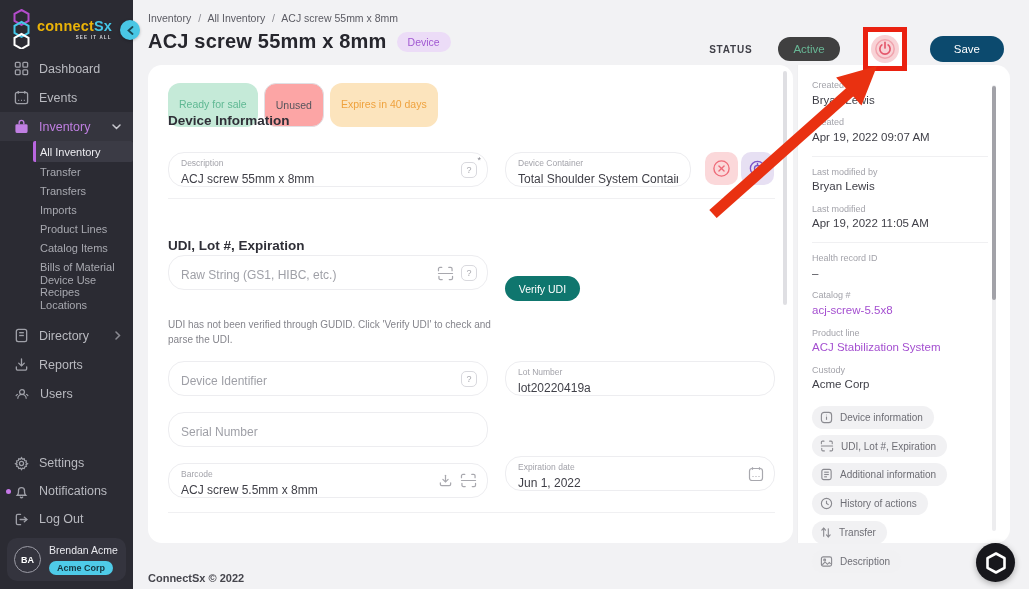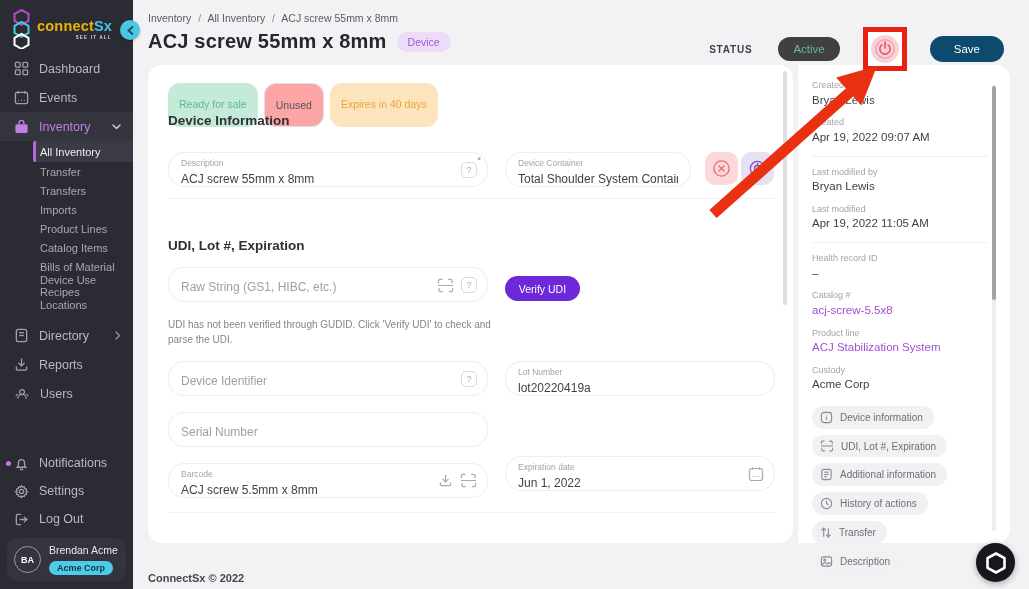--- a/index.html
+++ b/index.html
@@ -54,21 +54,21 @@
   .field input { width:100%; border:0; outline:0; background:transparent; font-size:12px; color:#3f3f47; font-family:inherit; padding:0; }
   .field input::placeholder { color:#9fa0a7; }
   .field.noLabel { padding-top:9px; }
   .ficons { position:absolute; right:10px; top:9px; display:flex; gap:7px; align-items:center; }
   .qmark { width:16px; height:16px; border:1px solid #d9d9de; border-radius:5px; display:flex; align-items:center; justify-content:center; font-size:9px; color:#a8a8ae; }
   .req-star { position:absolute; right:6px; top:2px; font-size:9px; color:#86868d; }
   .sq-btn { position:absolute; width:33px; height:33px; border-radius:10px; border:none; display:flex; align-items:center; justify-content:center; cursor:pointer; }
   .sq-pink { background:#fbd8da; }
   .sq-purple { background:#e7e0f3; }
   .divider { position:absolute; left:20px; right:18px; border-top:1px solid #f0f0f2; }
-  .verify-btn { position:absolute; left:357px; top:211px; width:75px; height:25px; background:#6d28d9; color:#fff; font-size:10.5px; border:none; border-radius:13px; cursor:pointer; font-family:inherit; }
+  .verify-btn { position:absolute; left:357px; top:211px; width:75px; height:25px; background:#0f766e; color:#fff; font-size:10.5px; border:none; border-radius:13px; cursor:pointer; font-family:inherit; }
   .udi-note { position:absolute; left:20px; top:252px; width:335px; font-size:10px; color:#85858c; line-height:1.5; }
   .card-scroll { position:absolute; right:6px; top:6px; width:4px; height:234px; background:#dfdfe3; border-radius:2px; }
 
   
   .panel { position:absolute; left:797px; top:65px; width:213px; height:478px; background:#fff; border-radius:0 14px 14px 0; border-left:1px solid #efeff1; padding:14px 22px 10px 14px; z-index:1; }
   .pgroup { margin-bottom:8px; }
   .plabel { font-size:9px; color:#a3a3aa; line-height:1.4; }
   .pvalue { font-size:11.5px; color:#3f3f47; line-height:1.45; }
   .pvalue.link { color:#a44fd0; cursor:pointer; }
   .pdivider { border-top:1px solid #f0f0f2; margin:10px 0 9px; }
@@ -202,37 +202,37 @@
           <path d="M4 13.5 a4.5 4.5 0 0 1 9 0"></path>
           <path d="M2 10.8 a3 3 0 0 1 2.2 -2"></path>
           <path d="M15 10.8 a3 3 0 0 0 -2.2 -2"></path>
         </g>
       </svg>
     <span>Users</span>
   </div>
 
   <div class="side-bottom">
     <div class="nav-item">
+      <svg class="icon" width="15" height="15" viewBox="0 0 16 16">
+          <g fill="none" stroke="#9fa0a8" stroke-width="1.3">
+            <circle cx="8" cy="8" r="2.2"></circle>
+            <path d="M8 1.8 l1 1.6 1.9 -.4 .5 1.8 1.8 .5 -.4 1.9 1.6 1 -1.6 1 .4 1.9 -1.8 .5 -.5 1.8 -1.9 -.4 -1 1.6 -1 -1.6 -1.9 .4 -.5 -1.8 -1.8 -.5 .4 -1.9 -1.6 -1 1.6 -1 -.4 -1.9 1.8 -.5 .5 -1.8 1.9 .4 z"></path>
+          </g>
+        </svg>
+      <span>Settings</span>
+    </div>
+    <div class="nav-item">
       <span class="noti-dot"></span>
       <svg class="icon" width="15" height="15" viewBox="0 0 16 16">
           <g fill="none" stroke="#9fa0a8" stroke-width="1.4" stroke-linecap="round">
             <path d="M3.5 12 h9 c-1 -1 -1.3 -2 -1.3 -3.5 v-1.5 a3.2 3.2 0 0 0 -6.4 0 v1.5 c0 1.5 -.3 2.5 -1.3 3.5 z"></path>
             <path d="M6.8 14 a1.4 1.4 0 0 0 2.4 0"></path>
           </g>
         </svg>
       <span>Notifications</span>
-    </div>
-    <div class="nav-item">
-      <svg class="icon" width="15" height="15" viewBox="0 0 16 16">
-          <g fill="none" stroke="#9fa0a8" stroke-width="1.3">
-            <circle cx="8" cy="8" r="2.2"></circle>
-            <path d="M8 1.8 l1 1.6 1.9 -.4 .5 1.8 1.8 .5 -.4 1.9 1.6 1 -1.6 1 .4 1.9 -1.8 .5 -.5 1.8 -1.9 -.4 -1 1.6 -1 -1.6 -1.9 .4 -.5 -1.8 -1.8 -.5 .4 -1.9 -1.6 -1 1.6 -1 -.4 -1.9 1.8 -.5 .5 -1.8 1.9 .4 z"></path>
-          </g>
-        </svg>
-      <span>Settings</span>
     </div>
     <div class="nav-item">
       <svg class="icon" width="15" height="15" viewBox="0 0 16 16">
           <g fill="none" stroke="#9fa0a8" stroke-width="1.4" stroke-linecap="round">
             <path d="M7 2.5 h-3 a1.5 1.5 0 0 0 -1.5 1.5 v8 a1.5 1.5 0 0 0 1.5 1.5 h3"></path>
             <line x1="6.5" y1="8" x2="13.5" y2="8"></line>
             <polyline points="11,5.5 13.8,8 11,10.5"></polyline>
           </g>
         </svg>
       <span>Log Out</span>
@@ -308,21 +308,21 @@
         <circle cx="10" cy="10" r="7.5" fill="none" stroke="#7d54c9" stroke-width="1.4"></circle>
         <circle cx="10" cy="10" r="3.2" fill="none" stroke="#7d54c9" stroke-width="1.4"></circle>
         <line x1="10" y1="4" x2="10" y2="7.5" stroke="#7d54c9" stroke-width="1.4"></line>
       </svg>
   </button>
 
   <div class="divider" style="top:133px"></div>
 
   <div class="sec-title" style="top:173px">UDI, Lot #, Expiration</div>
 
-  <div class="field noLabel" style="left:20px; top:202px; width:320px; padding-right:70px;">
+  <div class="field noLabel" style="left:20px; top:190px; width:320px; padding-right:70px;">
     <input type="text" placeholder="Raw String (GS1, HIBC, etc.)" style="">
     <span class="ficons">
       <svg class="icon" width="17" height="15" viewBox="0 0 18 16">
           <g fill="none" stroke="#a8a8ae" stroke-width="1.3" stroke-linecap="round">
             <path d="M1.5 5 v-2 a1.5 1.5 0 0 1 1.5 -1.5 h2"></path>
             <path d="M12.5 1.5 h2 a1.5 1.5 0 0 1 1.5 1.5 v2"></path>
             <path d="M16.5 11 v2 a1.5 1.5 0 0 1 -1.5 1.5 h-2"></path>
             <path d="M5.5 14.5 h-2 a1.5 1.5 0 0 1 -1.5 -1.5 v-2"></path>
             <line x1="1.5" y1="8" x2="16.5" y2="8"></line>
           </g>

